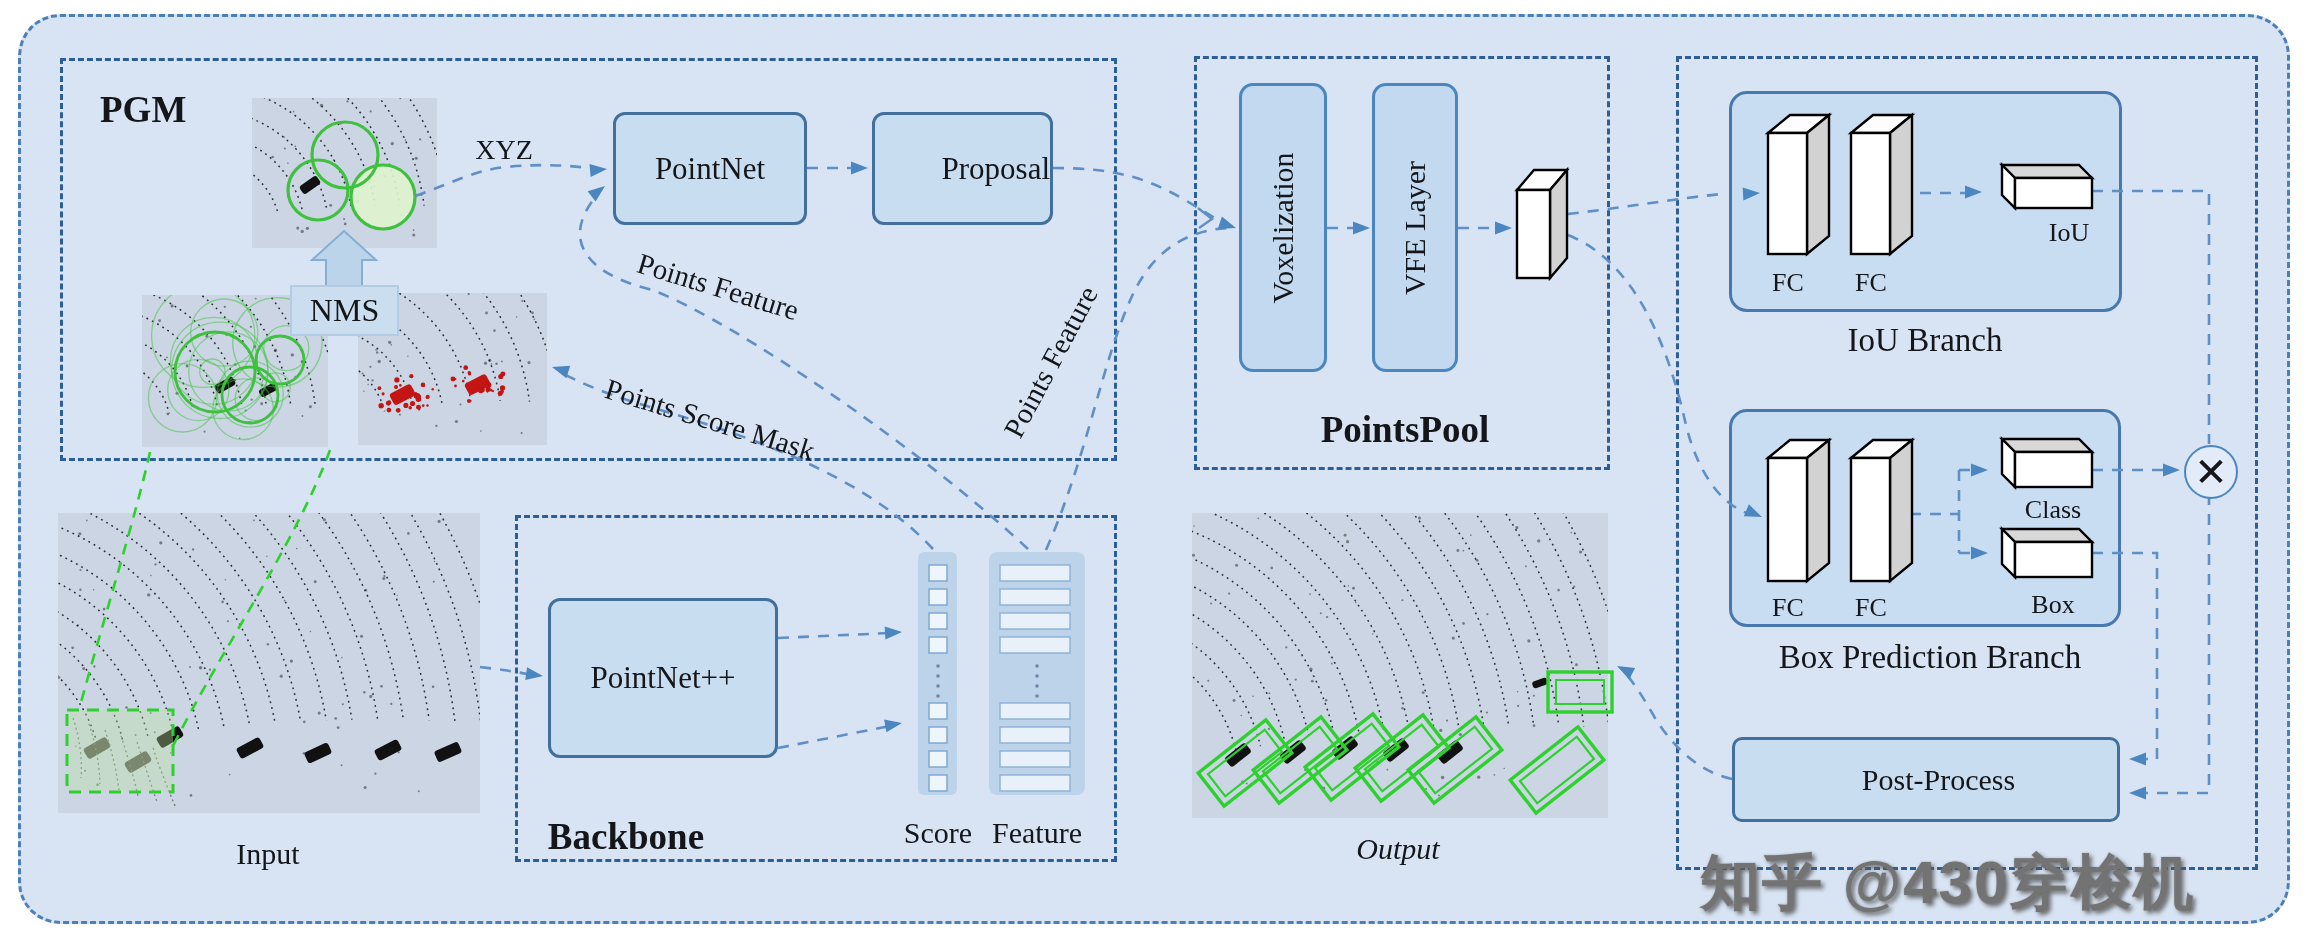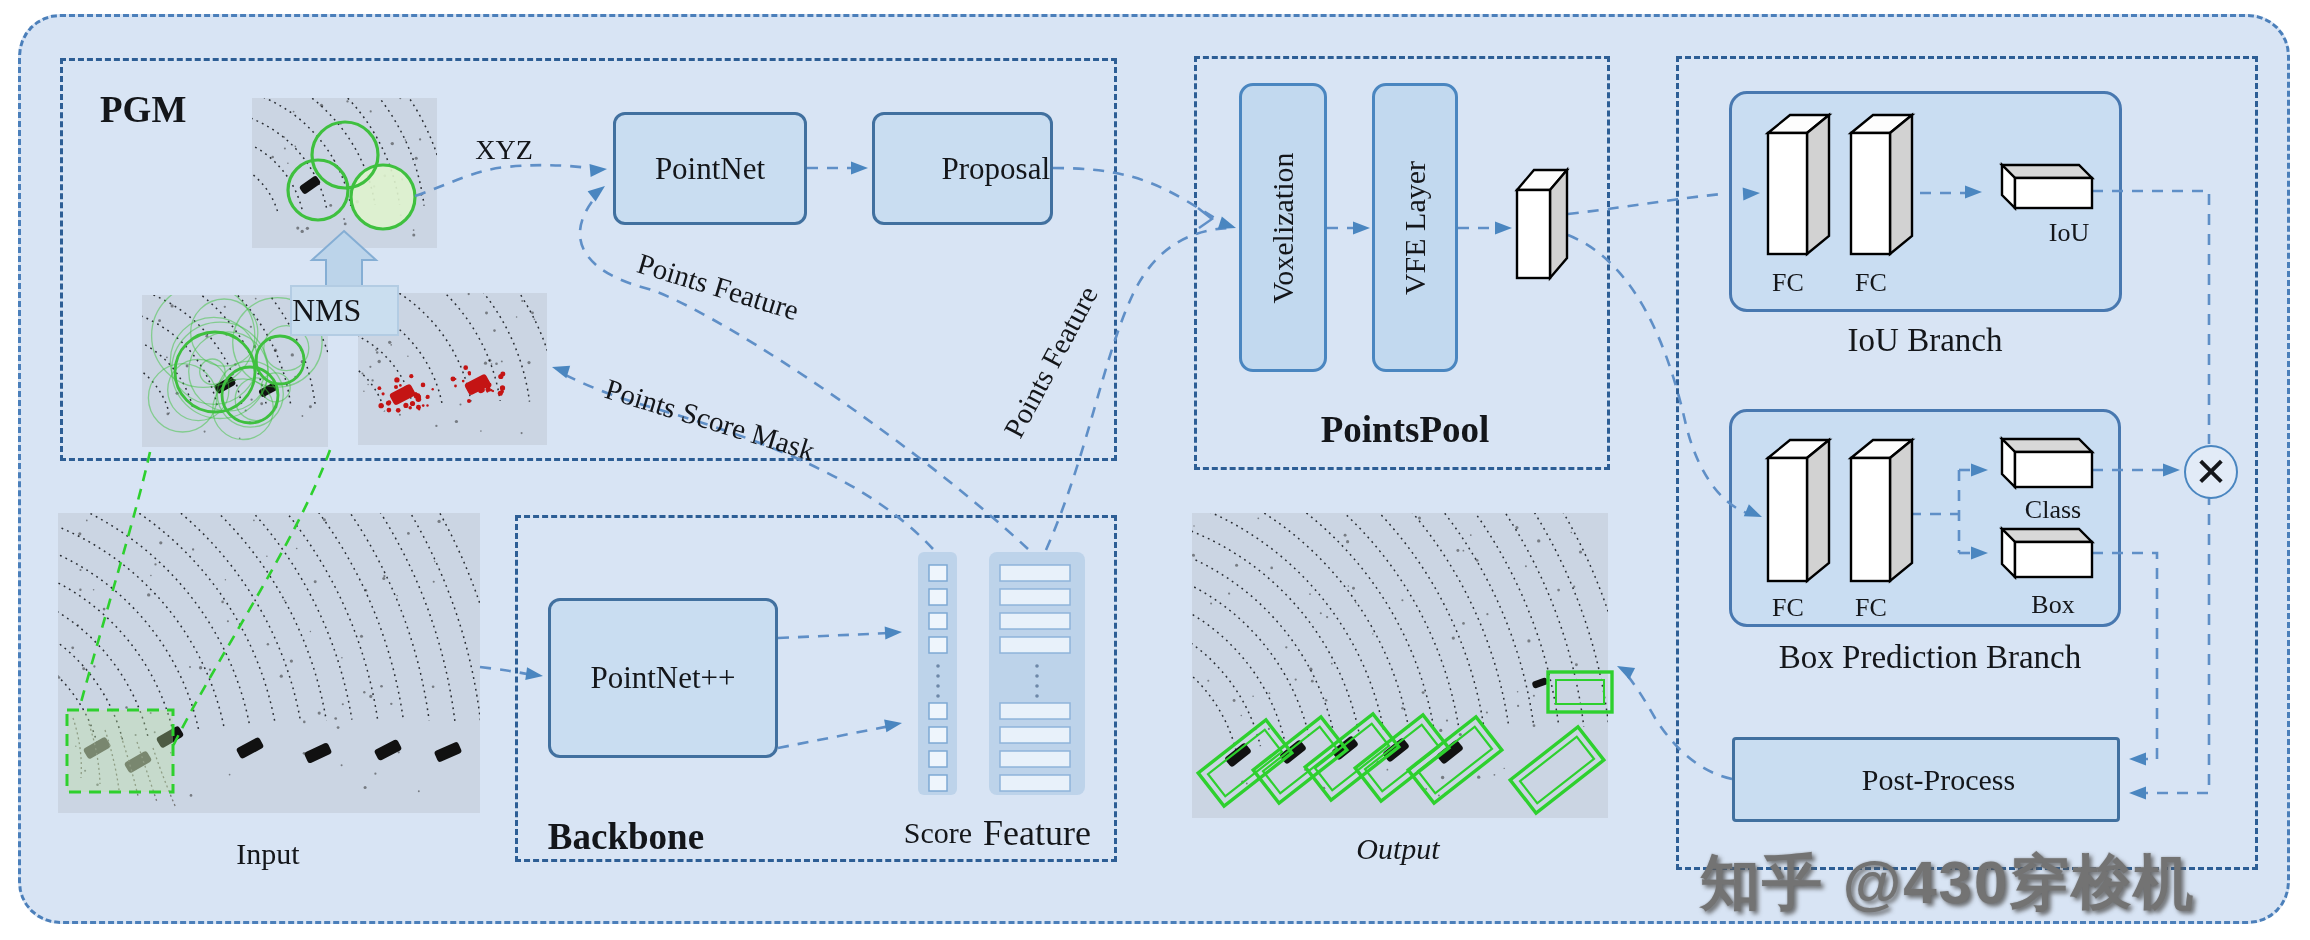--- a/index.html
+++ b/index.html
@@ -22,21 +22,21 @@
         display:flex;align-items:center;justify-content:center;font-size:31px;}
   .subnode{background:#c9ddf2;border:3px solid #4878b0;border-radius:18px;box-sizing:border-box;}
   .vnode{background:#c2d9ef;border:3px solid #4a86c0;border-radius:14px;box-sizing:border-box;
          display:flex;align-items:center;justify-content:center;}
   .vnode span{transform:rotate(-90deg);white-space:nowrap;font-size:30px;}
   .big-label{font-weight:bold;font-size:37px;}
   .cap{font-size:33px;white-space:nowrap;transform:translate(-50%,-50%);}
   .small-lab{font-size:26px;white-space:nowrap;transform:translate(-50%,-50%);}
   .rot-lab{font-size:29px;white-space:nowrap;transform-origin:center;}
   .center{transform:translate(-50%,-50%);}
-  #nms-label{background:#cadeef;border:2px solid #b3cce3;display:flex;align-items:center;
+  #nms-label{background:#cadeef;border:2px solid #b3cce3;display:flex;align-items:center;justify-content:center;
              font-size:32px;}
   #mult-circle{width:50px;height:50px;border:2px solid #4a86c0;border-radius:50%;background:#e2ebf7;
                display:flex;align-items:center;justify-content:center;font-size:40px;font-weight:bold;
                font-family:"DejaVu Sans",sans-serif;}
   #watermark{font-family:"Liberation Sans","DejaVu Sans",sans-serif;font-weight:700;font-size:60px;
              color:#737373;letter-spacing:2px;white-space:nowrap;
              text-shadow:3px 3px 4px rgba(90,90,90,.85),0 0 2px rgba(120,120,120,.5);z-index:60;}
   svg{display:block;}
   #overlay{left:0;top:0;z-index:40;pointer-events:none;}
   .panel svg{position:absolute;left:0;top:0;overflow:visible;}
@@ -537,34 +537,34 @@
       <span>PointNet++</span>
     </div>
   <div class="abs vnode" style="left:1239px;top:83px;width:88px;height:289px;">
       <span>Voxelization</span>
     </div>
   <div class="abs vnode" style="left:1372px;top:83px;width:86px;height:289px;">
       <span>VFE Layer</span>
     </div>
   <div class="abs subnode" style="left:1729px;top:91px;width:393px;height:221px;"></div>
   <div class="abs subnode" style="left:1729px;top:409px;width:392px;height:218px;"></div>
-  <div class="abs node" style="left:1732px;top:737px;width:388px;height:85px;border-radius:4px;font-size:30px;padding-left:25px;">
+  <div class="abs node" style="left:1732px;top:737px;width:388px;height:85px;border-radius:10px;font-size:30px;padding-left:25px;">
       <span>Post-Process</span>
     </div>
 
   <div id="nms-label" class="abs lab-z" style="left:290px;top:285px;width:105px;height:47px;">
       <span>NMS</span>
     </div>
 
   <div class="abs big-label" style="left:100px;top:88px;">PGM</div>
   <div class="abs small-lab" style="left:504px;top:150px;font-size:28px;">XYZ</div>
   <div class="abs big-label center lab-z" style="left:626px;top:836px;">Backbone</div>
   <div class="abs big-label center lab-z" style="left:1405px;top:429px;">PointsPool</div>
   <div class="abs small-lab lab-z" style="left:938px;top:833px;font-size:30px;">Score</div>
-  <div class="abs small-lab lab-z" style="left:1037px;top:833px;font-size:36px;">Feature</div>
+  <div class="abs small-lab lab-z" style="left:1037px;top:833px;font-size:30px;">Feature</div>
   <div class="abs small-lab lab-z" style="left:268px;top:854px;font-size:30px;">Input</div>
   <div class="abs small-lab lab-z" style="left:1398px;top:849px;font-size:30px;font-style:italic;">Output</div>
 
   <div class="abs cap lab-z" style="left:1925px;top:340px;text-align:right;">IoU Branch</div>
   <div class="abs cap lab-z" style="left:1930px;top:657px;">Box Prediction Branch</div>
 
   <div class="abs small-lab lab-z" style="left:1788px;top:283px;">FC</div>
   <div class="abs small-lab lab-z" style="left:1871px;top:283px;">FC</div>
   <div class="abs small-lab lab-z" style="left:2053px;top:233px;margin-left:16px;">IoU</div>
   <div class="abs small-lab lab-z" style="left:1788px;top:608px;">FC</div>

